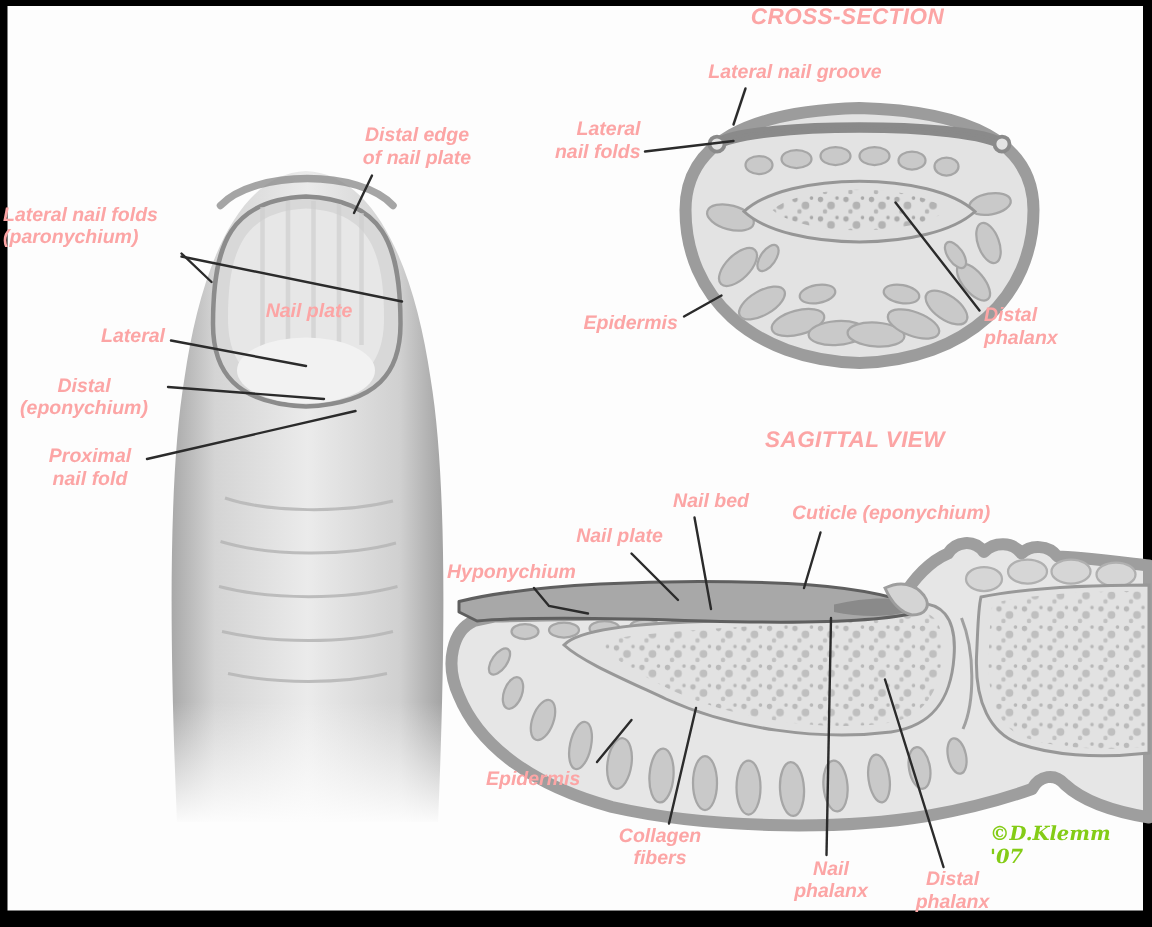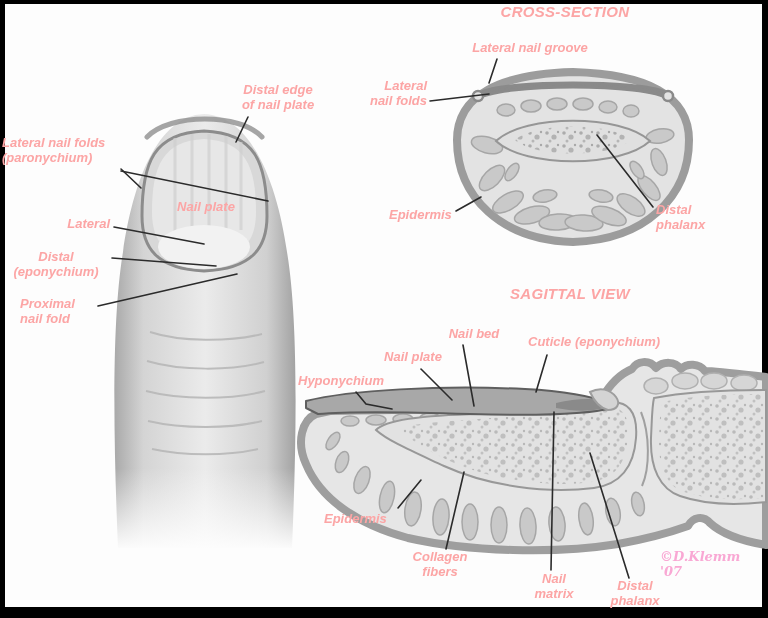--- a/index.html
+++ b/index.html
@@ -4,21 +4,21 @@
 <style>
   html,body{margin:0;padding:0;background:#333;}
   .stage{position:relative;width:768px;height:618px;background:#000;overflow:hidden;
          font-family:"Liberation Sans",sans-serif;}
   .paper{position:absolute;left:5px;top:4px;width:757px;height:603px;background:#fdfdfd;}
   svg.art{position:absolute;left:0;top:0;}
   .lbl{position:absolute;font-weight:700;font-size:13px;line-height:1.12;color:#fca5a5;
        white-space:pre-line;font-style:italic;}
   .title{font-size:15px;letter-spacing:.3px;}
   .credit{font-family:"DejaVu Serif",serif;font-style:italic;font-weight:700;
-          font-size:13px;color:#f9a8d4;}
+          font-size:13px;color:#84cc16;}
 </style>
 </head>
 <body>
 
 <div class="stage">
   <div class="paper"></div>
 
   <svg class="art" width="768" height="618" viewBox="0 0 768 618">
     <defs>
       <linearGradient id="fingerGrad" x1="0" y1="0" x2="1" y2="0">
@@ -167,36 +167,36 @@
   <div class="lbl" style="left:228px;top:83px;width:100px;text-align:center">Distal edge
 of nail plate</div>
 
   <div class="lbl title" style="left:470px;top:286px;width:200px;text-align:center">SAGITTAL VIEW</div>
   <div class="lbl" style="left:2px;top:136px;width:116px;text-align:left">Lateral nail folds
 (paronychium)</div>
   <div class="lbl" style="left:168px;top:200px;width:76px;text-align:center">Nail plate</div>
   <div class="lbl" style="left:38px;top:217px;width:72px;text-align:right">Lateral</div>
   <div class="lbl" style="left:0px;top:250px;width:112px;text-align:center">Distal
 (eponychium)</div>
-  <div class="lbl" style="left:20px;top:297px;width:80px;text-align:left">Proximal
+  <div class="lbl" style="left:20px;top:297px;width:80px;text-align:center">Proximal
 nail fold</div>
 
   <div class="lbl" style="left:460px;top:41px;width:140px;text-align:center">Lateral nail groove</div>
   <div class="lbl" style="left:355px;top:79px;width:72px;text-align:right">Lateral
 nail folds</div>
   <div class="lbl" style="left:389px;top:208px;width:80px">Epidermis</div>
   <div class="lbl" style="left:656px;top:203px;width:70px">Distal
 phalanx</div>
 
   <div class="lbl" style="left:298px;top:374px;width:100px">Hyponychium</div>
   <div class="lbl" style="left:376px;top:350px;width:74px;text-align:center">Nail plate</div>
   <div class="lbl" style="left:438px;top:327px;width:72px;text-align:center">Nail bed</div>
   <div class="lbl" style="left:528px;top:335px;width:160px">Cuticle (eponychium)</div>
   <div class="lbl" style="left:324px;top:512px;width:80px">Epidermis</div>
   <div class="lbl" style="left:398px;top:550px;width:84px;text-align:center">Collagen
 fibers</div>
   <div class="lbl" style="left:522px;top:572px;width:64px;text-align:center">Nail
-matrix</div>
+phalanx</div>
   <div class="lbl" style="left:598px;top:579px;width:74px;text-align:center">Distal
 phalanx</div>
 
   <div class="lbl credit" style="left:660px;top:550px;width:105px">©D.Klemm '07</div>
 </div>
 
 </body></html>

